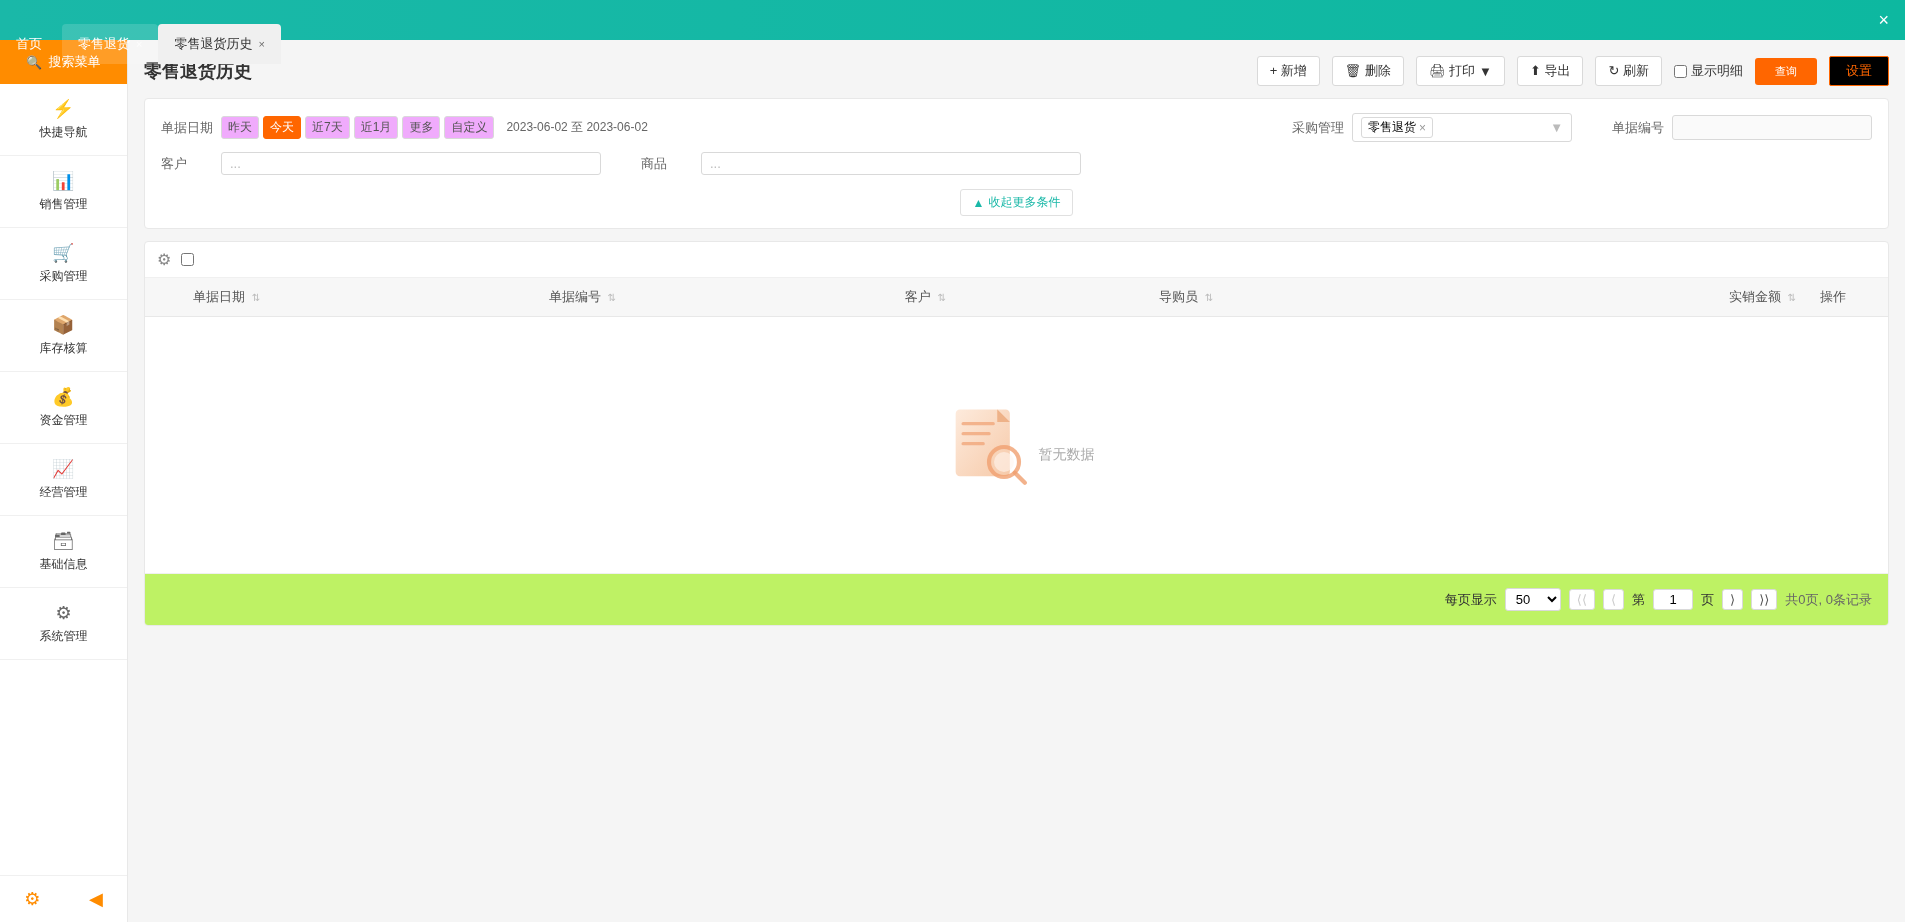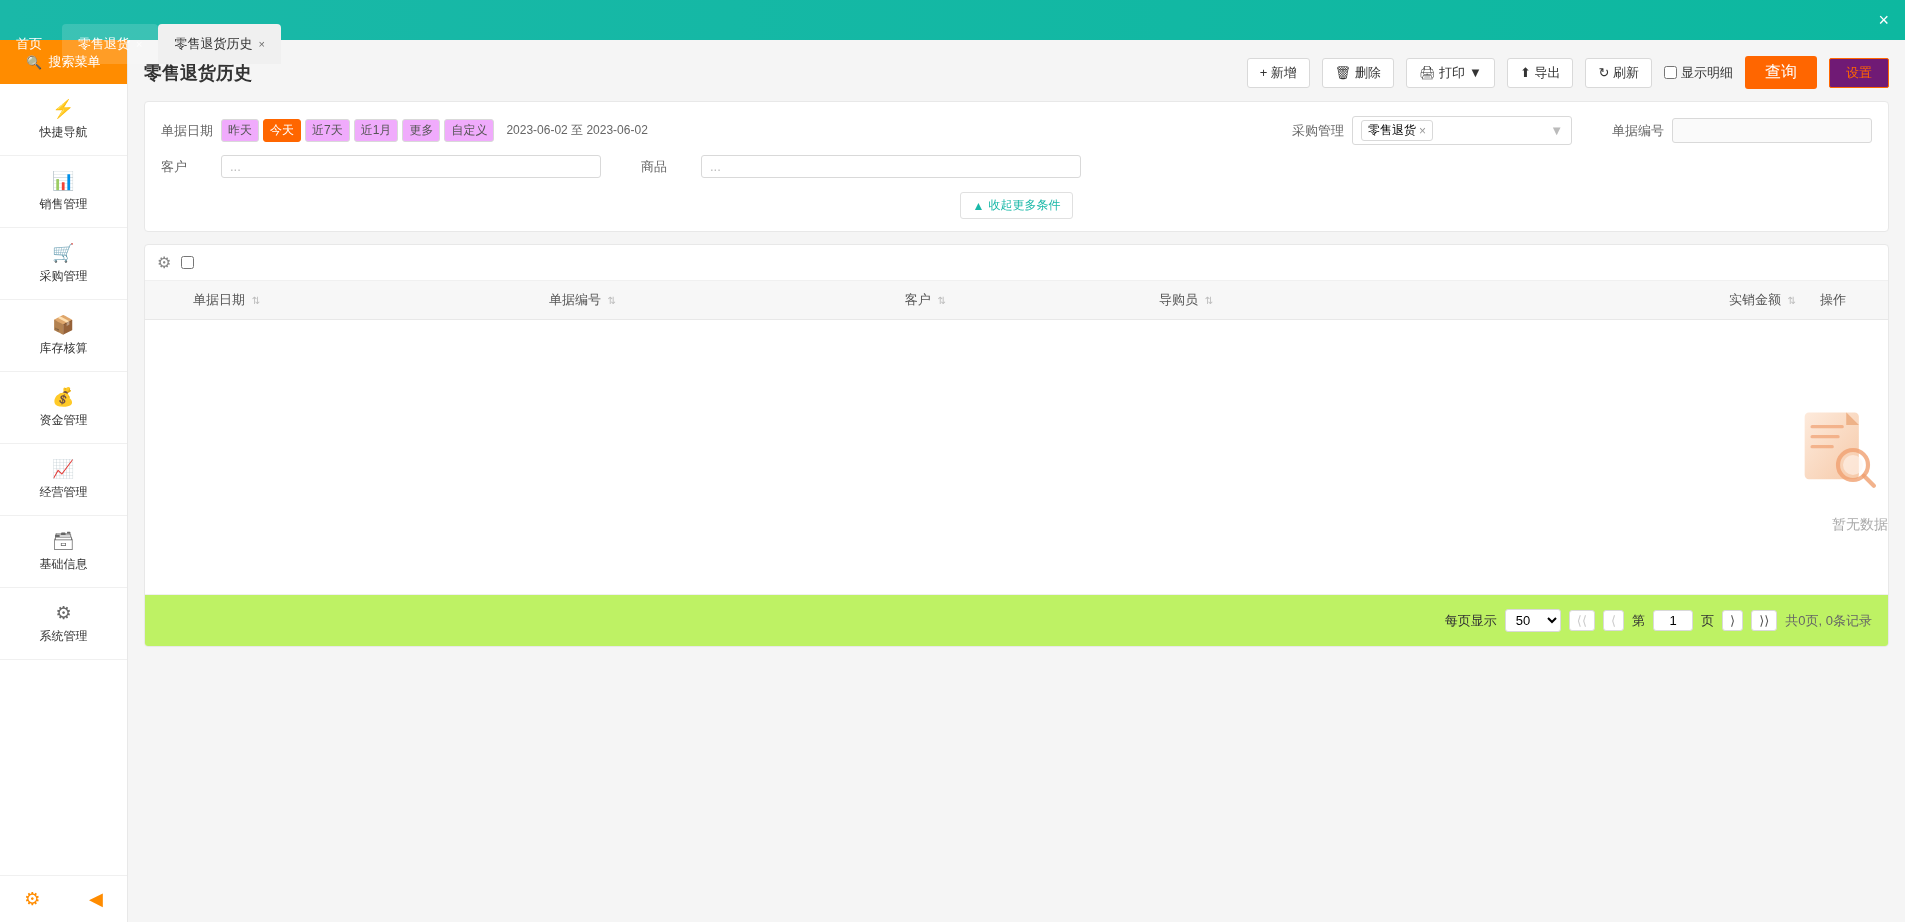--- a/index.html
+++ b/index.html
@@ -156,24 +156,24 @@
       font-size: 13px;
       color: #333;
     }
     .btn-query {
       background: #ff6600;
       color: #fff;
       border: none;
       padding: 6px 20px;
       border-radius: 3px;
       cursor: pointer;
-      font-size: 16px;
+      font-size: 11px;
     }
     .btn-setting {
-      background: #701a75;
+      background: #000000;
       color: #ff6600;
       border: 1px solid #ff6600;
       padding: 5px 16px;
       border-radius: 2px;
       cursor: pointer;
       font-size: 13px;
     }
     .show-detail {
       display: flex;
       align-items: center;
@@ -320,22 +320,22 @@
       padding: 10px 12px;
       border-bottom: 1px solid #f5f5f5;
       color: #333;
     }
     .checkbox-col { width: 36px; }
     .ops-col { width: 80px; }
 
     
     .empty-state {
       display: flex;
-      flex-direction: column;
-      align-items: flex-end;
+      flex-direction: row;
+      align-items: center;
       justify-content: center;
       padding: 80px 0 60px;
     }
     .empty-icon {
       width: 100px;
       height: 100px;
       margin-bottom: 16px;
     }
     .empty-text {
       color: #aaa;

